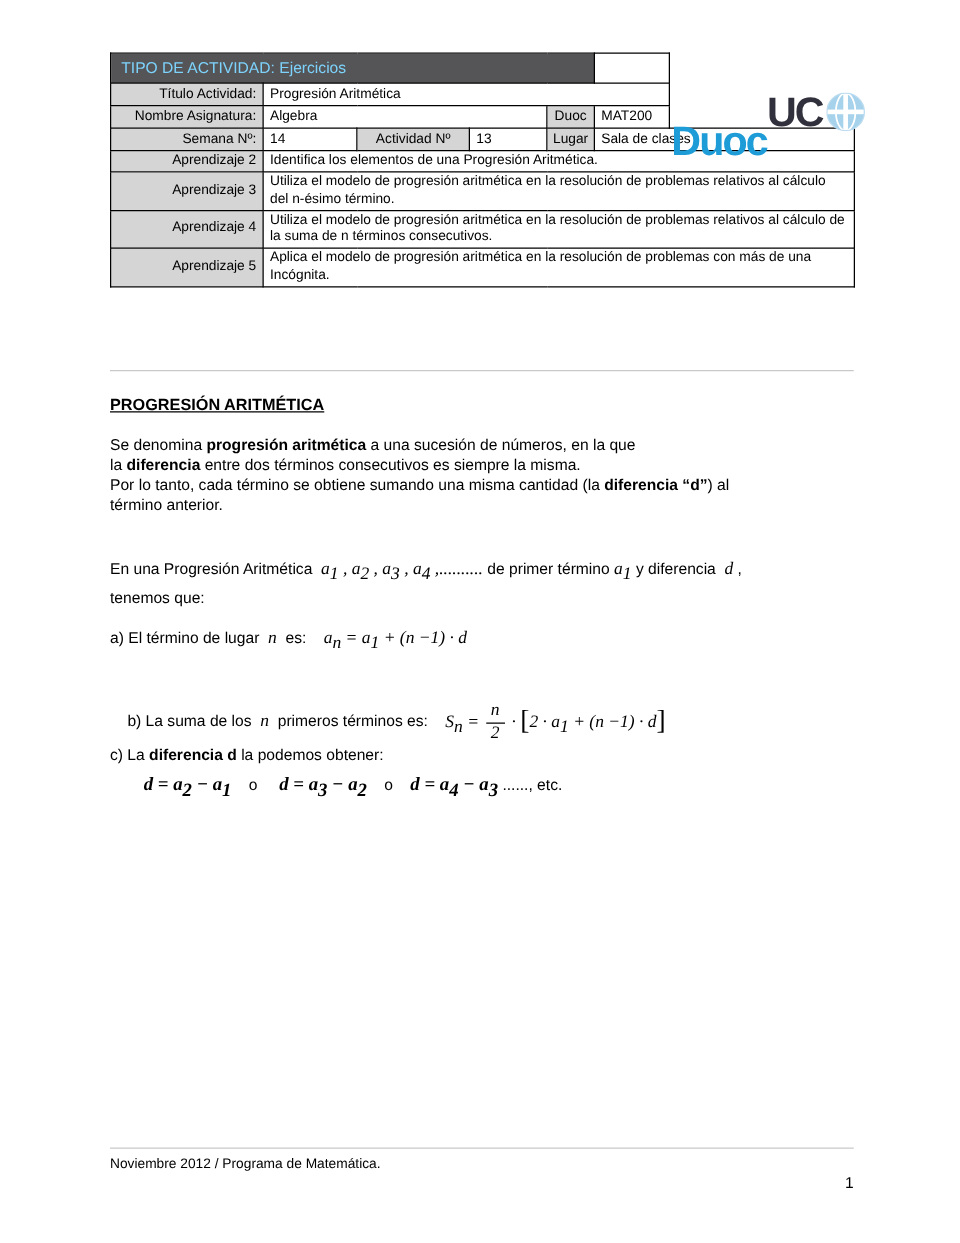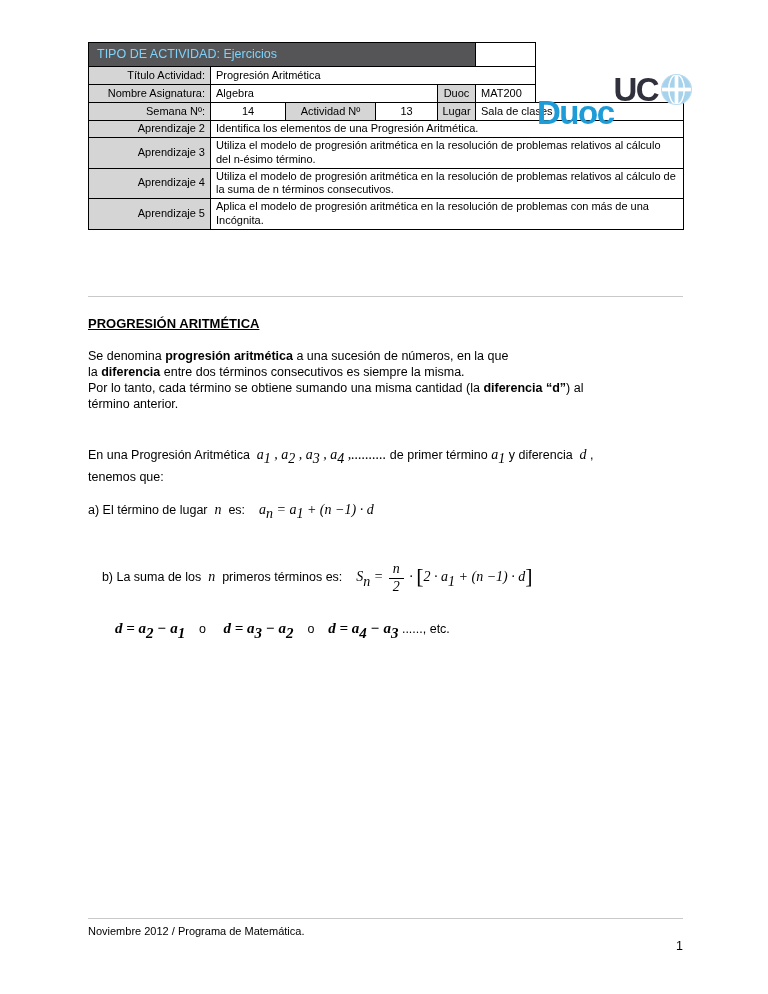--- a/index.html
+++ b/index.html
@@ -7,21 +7,21 @@
         font-family:"Liberation Sans",sans-serif;color:#000;}
 
   
   #head-table{position:absolute;left:88px;top:42px;width:595px;border-collapse:collapse;table-layout:fixed;}
   #head-table td{border:1px solid #000;font-size:11px;padding:1px 5px;vertical-align:middle;line-height:1.25;overflow:hidden;}
   #head-table td.ghost{border:none;background:transparent;}
   #head-table td.dark{background:#555557;color:#7dd3fc;font-size:12.5px;height:21px;padding-left:8px;}
   #head-table td.darkbar{background:#555557;color:#e9e9e9;font-size:11px;height:15px;padding-left:6px;}
   #head-table td.lbl{background:#d5d5d5;text-align:right;}
   #head-table td.lblc{background:#d5d5d5;text-align:center;padding:1px 2px;}
-  #head-table td.ctr{text-align:center;}
+  #head-table td.ctr{}
   #head-table tr.r td{height:15px;}
   #head-table tr.apr1 td{height:14px;}
 
   
   .logo{position:absolute;left:537px;top:50px;display:flex;align-items:center;}
   .logo-txt{font-size:33px;font-weight:bold;letter-spacing:-1.5px;line-height:1;}
   .globe{width:31px;height:31px;margin-left:3px;}
 
   
   .bl{position:absolute;left:88px;width:600px;font-size:12.5px;line-height:16px;white-space:pre-wrap;}
@@ -121,20 +121,21 @@
   <div class="bl" style="top:348px"><span>Se denomina </span><span class="b">progresión aritmética</span><span> a una sucesión de números, en la que</span><br><span>la </span><span class="b">diferencia</span><span> entre dos términos consecutivos es siempre la misma.</span><br><span>Por lo tanto, cada término se obtiene sumando una misma cantidad (la </span><span class="b">diferencia “d”</span><span>) al</span><br><span>término anterior.</span></div>
 
   <div class="bl p2" style="top:444px"><span>En una Progresión Aritmética  </span><span class="m">a</span><sub class="m">1</sub><span class="m"> , </span><span class="m">a</span><sub class="m">2</sub><span class="m"> , </span><span class="m">a</span><sub class="m">3</sub><span class="m"> , </span><span class="m">a</span><sub class="m">4</sub><span class="m"> ,..........</span><span> de primer término </span><span class="m">a</span><sub class="m">1</sub><span> y diferencia  </span><span class="m">d</span><span> ,</span><br><span>tenemos que:</span></div>
 
   <div class="bl" style="top:502px"><span>a) El término de lugar  </span><span class="m">n</span><span>  es:    </span><span class="m">a</span><sub class="m">n</sub><span class="m"> = </span><span class="m">a</span><sub class="m">1</sub><span class="m"> + (n −1) · d</span></div>
 
   <div class="bl" style="top:546px">
     <span><span>b) La suma de los  </span><span class="m">n</span><span>  primeros términos es:    </span></span><span class="formula"><span class="m">S</span><sub class="m">n</sub><span class="m"> = </span><span class="frac"><span class="num m">n</span><span class="den m">2</span></span><span class="m"> · </span><span class="bigbr">[</span><span class="m">2 · a</span><sub class="m">1</sub><span class="m"> + (n −1) · d</span><span class="bigbr">]</span></span>
   </div>
 
+  <div class="bl" style="top:596px"><span>c) La </span><span class="b">diferencia d</span><span> la podemos obtener:</span></div>
 
   <div class="bl" style="top:620px;left:115px;width:560px"><span class="mb">d</span><span class="mb"> = </span><span class="mb">a</span><sub class="mb">2</sub><span class="mb"> − </span><span class="mb">a</span><sub class="mb">1</sub><span>    o     </span><span class="mb">d</span><span class="mb"> = </span><span class="mb">a</span><sub class="mb">3</sub><span class="mb"> − </span><span class="mb">a</span><sub class="mb">2</sub><span>    o    </span><span class="mb">d</span><span class="mb"> = </span><span class="mb">a</span><sub class="mb">4</sub><span class="mb"> − </span><span class="mb">a</span><sub class="mb">3</sub><span> ......, etc.</span></div>
 
   <div class="rule" style="top:918px"></div>
   <div class="note" style="top:925px">Noviembre  2012 / Programa de Matemática.</div>
   <div class="pagenum" style="top:939px">1</div>
 
 </div>
 
 </body></html>

